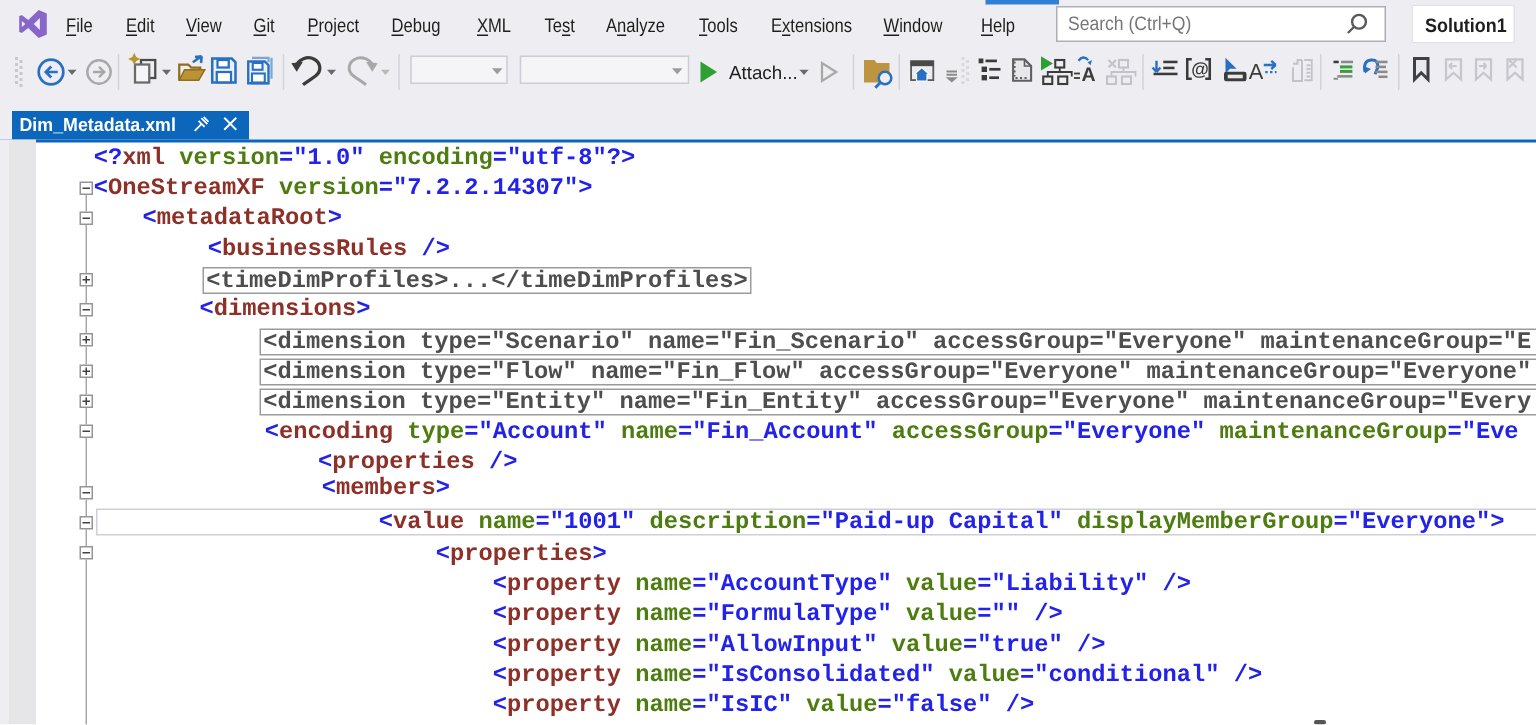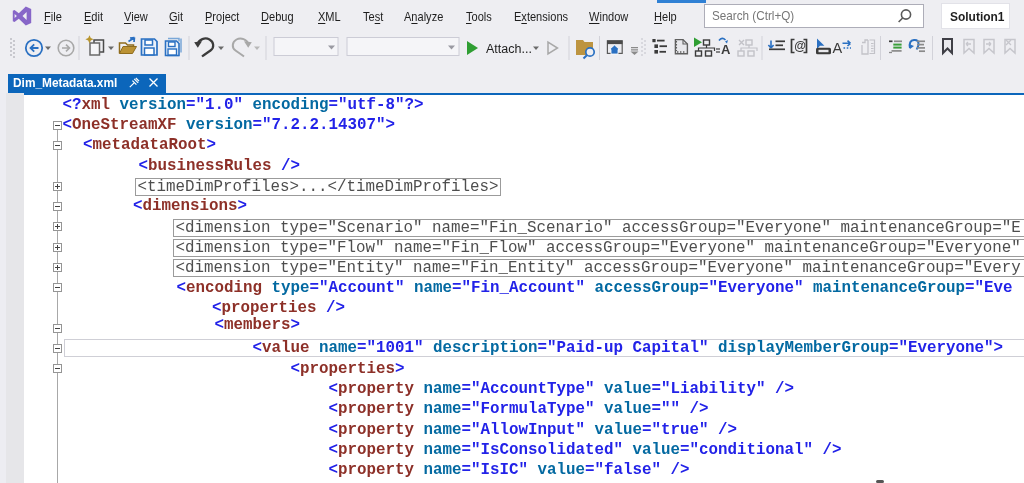--- a/index.html
+++ b/index.html
@@ -20,22 +20,22 @@
   #tabline{left:0;top:92.6px;width:1024px;height:2px;background:#0c66bb;}
   
   #lstrip{left:0;top:93px;width:6px;height:390px;background:#ededf2;}
   #imargin{left:6px;top:93px;width:18px;height:390px;background:#e6e6e9;}
   #foldline{left:57px;top:123px;width:1px;height:360px;background:#a8a8a8;}
   .fb{position:absolute;left:53px;width:7px;height:7px;background:#fff;border:1px solid #959595;box-sizing:content-box;}
   .fb i{position:absolute;left:1px;top:3px;width:5px;height:1px;background:#424242;}
   .fb.p b{position:absolute;left:3px;top:1px;width:1px;height:5px;background:#424242;}
   
   .ln{position:absolute;left:62.5px;white-space:pre;font-family:"Liberation Mono",monospace;font-size:15.83px;line-height:20.3px;color:#2222e8;font-weight:bold;}
-  .e{color:#8d3028;} .a{color:#0369a1;text-align:right;} .d{color:#2222e8;}
-  .coll{position:absolute;white-space:pre;font-family:"Liberation Mono",monospace;font-size:15.83px;line-height:16px;height:16px;color:#4e4e4e;border:1px solid #9b9b9b;background:#fff;padding:0 2px;font-weight:normal;}
+  .e{color:#8d3028;} .a{color:#4d7c0f;text-align:right;} .d{color:#2222e8;}
+  .coll{position:absolute;white-space:pre;font-family:"Liberation Mono",monospace;font-size:15.83px;line-height:16px;height:16px;color:#4e4e4e;border:1px solid #9b9b9b;background:#fff;padding:0 2px;font-weight:bold;}
   #curline{left:63.5px;top:339px;width:961px;height:16px;border:1px solid #cfcfd6;}
 </style>
 </head>
 <body>
 <div class="abs" id="chrome"></div>
 <div class="abs" id="topstrip"></div>
 
 <svg class="abs" style="left:12px;top:6px" width="20" height="20" viewBox="0 0 20 20">
   <path d="M13.8,0.6 L6.8,7.3 2.5,4 0.8,4.8 0.8,15.2 2.5,16 6.8,12.7 13.8,19.4 19.2,17 19.2,3 Z" fill="#8766c8"></path>
   <path d="M14.6,6 L14.6,14 10.5,10 Z" fill="#eeeef2"></path>
@@ -273,21 +273,21 @@
   </div>
 <div class="fb" style="top:344.1px">
     <i></i>
   </div>
 <div class="fb" style="top:364.4px">
     <i></i>
   </div>
 
 <div class="ln" style="top:94.8px"><span class="d">&lt;?</span><span class="e">xml</span> <span class="a">version</span><span class="d">="1.0"</span> <span class="a">encoding</span><span class="d">="utf-8"?&gt;</span></div>
 <div class="ln" style="top:115.1px"><span class="d">&lt;</span><span class="e">OneStreamXF</span> <span class="a">version</span><span class="d">="7.2.2.14307"&gt;</span></div>
-<div class="ln" style="top:135.4px;left:83px"><span class="d">&lt;</span><span class="e">metadataRoot</span><span class="d">&gt;</span></div>
+<div class="ln" style="top:135.4px;left:95px"><span class="d">&lt;</span><span class="e">metadataRoot</span><span class="d">&gt;</span></div>
 <div class="ln" style="top:155.7px;left:138.5px"><span class="d">&lt;</span><span class="e">businessRules</span> <span class="d">/&gt;</span></div>
 <div class="coll" style="top:178.0px;left:134.5px">&lt;timeDimProfiles&gt;...&lt;/timeDimProfiles&gt;</div>
 <div class="ln" style="top:196.3px;left:133px"><span class="d">&lt;</span><span class="e">dimensions</span><span class="d">&gt;</span></div>
 <div class="coll" style="top:218.6px;left:172.5px;width:900px">&lt;dimension type="Scenario" name="Fin_Scenario" accessGroup="Everyone" maintenanceGroup="E</div>
 <div class="coll" style="top:238.9px;left:172.5px;width:900px">&lt;dimension type="Flow" name="Fin_Flow" accessGroup="Everyone" maintenanceGroup="Everyone"</div>
 <div class="coll" style="top:259.2px;left:172.5px;width:900px">&lt;dimension type="Entity" name="Fin_Entity" accessGroup="Everyone" maintenanceGroup="Every</div>
 <div class="ln" style="top:277.5px;left:176.5px"><span class="d">&lt;</span><span class="e">encoding</span> <span class="a">type</span><span class="d">="Account"</span> <span class="a">name</span><span class="d">="Fin_Account"</span> <span class="a">accessGroup</span><span class="d">="Everyone"</span> <span class="a">maintenanceGroup</span><span class="d">="Eve</span></div>
 <div class="ln" style="top:297.8px;left:212px"><span class="d">&lt;</span><span class="e">properties</span> <span class="d">/&gt;</span></div>
 <div class="ln" style="top:315px;left:214.5px"><span class="d">&lt;</span><span class="e">members</span><span class="d">&gt;</span></div>
 <div class="ln" style="top:338.4px;left:252.5px"><span class="d">&lt;</span><span class="e">value</span> <span class="a">name</span><span class="d">="1001"</span> <span class="a">description</span><span class="d">="Paid-up Capital"</span> <span class="a">displayMemberGroup</span><span class="d">="Everyone"&gt;</span></div>

